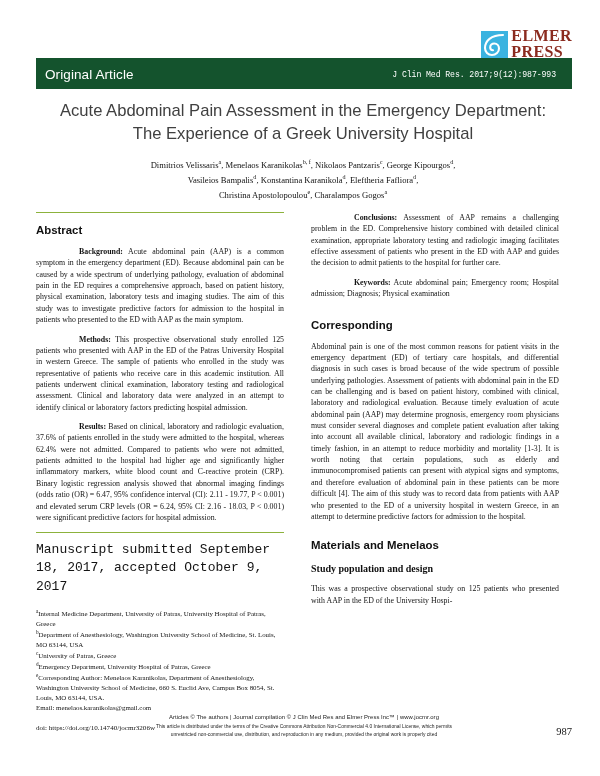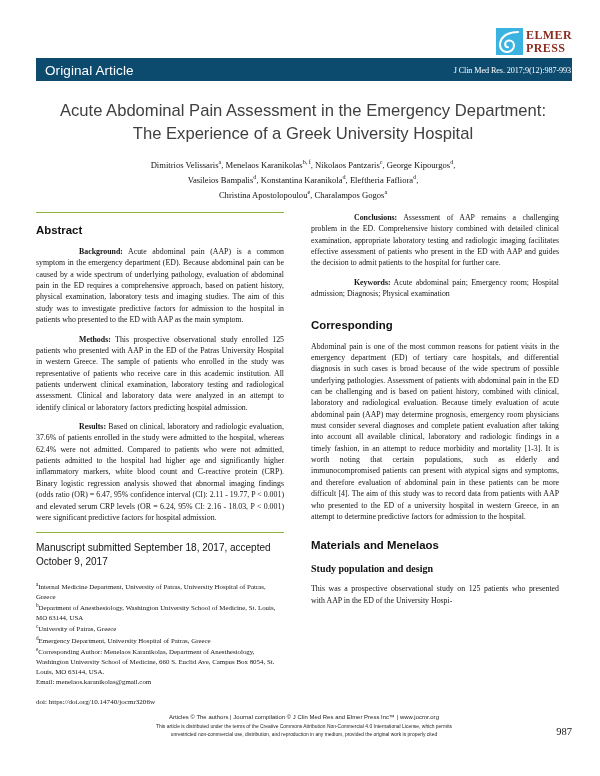--- a/index.html
+++ b/index.html
@@ -46,51 +46,51 @@
     overflow: hidden;
     flex: 0 0 auto;
   }
   .logo-mark svg { display: block; }
   .logo-words {
     display: flex;
     flex-direction: column;
     line-height: 1.02;
     font-family: "Liberation Serif", serif;
     font-weight: bold;
-    font-size: 12px;
+    font-size: 16px;
     letter-spacing: .4px;
     color: #8b2b1f;
   }
   .logo-words span { display: block; }
 
   .greenbar {
     position: absolute;
     left: 36px;
     right: 28px;
     top: 58px;
-    height: 23px;
-    background: #0c4a6e;
+    height: 31px;
+    background: #14532d;
   }
   .greenbar .kicker {
     position: absolute;
     left: 9px;
     top: 50%;
     transform: translateY(-50%);
     color: #ffffff;
     font-family: "Liberation Sans", sans-serif;
     font-size: 13.5px;
     letter-spacing: .1px;
   }
   .greenbar .citation {
     position: absolute;
-    right: 1px;
+    right: 16px;
     top: 50%;
     transform: translateY(-50%);
     color: #ffffff;
-    font-family: Liberation Serif, serif;
+    font-family: Liberation Mono, monospace;
     font-size: 8.2px;
     letter-spacing: -.1px;
   }
 
   
   .title {
     position: absolute;
     left: 52px;
     right: 46px;
     top: 100px;
@@ -152,22 +152,22 @@
     line-height: 1.45;
     text-align: justify;
     margin: 0 0 8px 0;
     color: #141414;
     hyphens: none;
   }
   p.body:last-child { margin-bottom: 6px; }
   p.body b { font-weight: bold; padding-left: 43px; }
 
   .manuscript {
-    font-family: Liberation Sans, sans-serif;
-    font-size: 10px;
+    font-family: Liberation Mono, monospace;
+    font-size: 13px;
     line-height: 1.4;
     margin: 0 0 12px 0;
     color: #141414;
   }
   .affil {
     font-family: "Liberation Serif", serif;
     font-size: 6.9px;
     line-height: 1.43;
     margin: 0;
     color: #141414;

